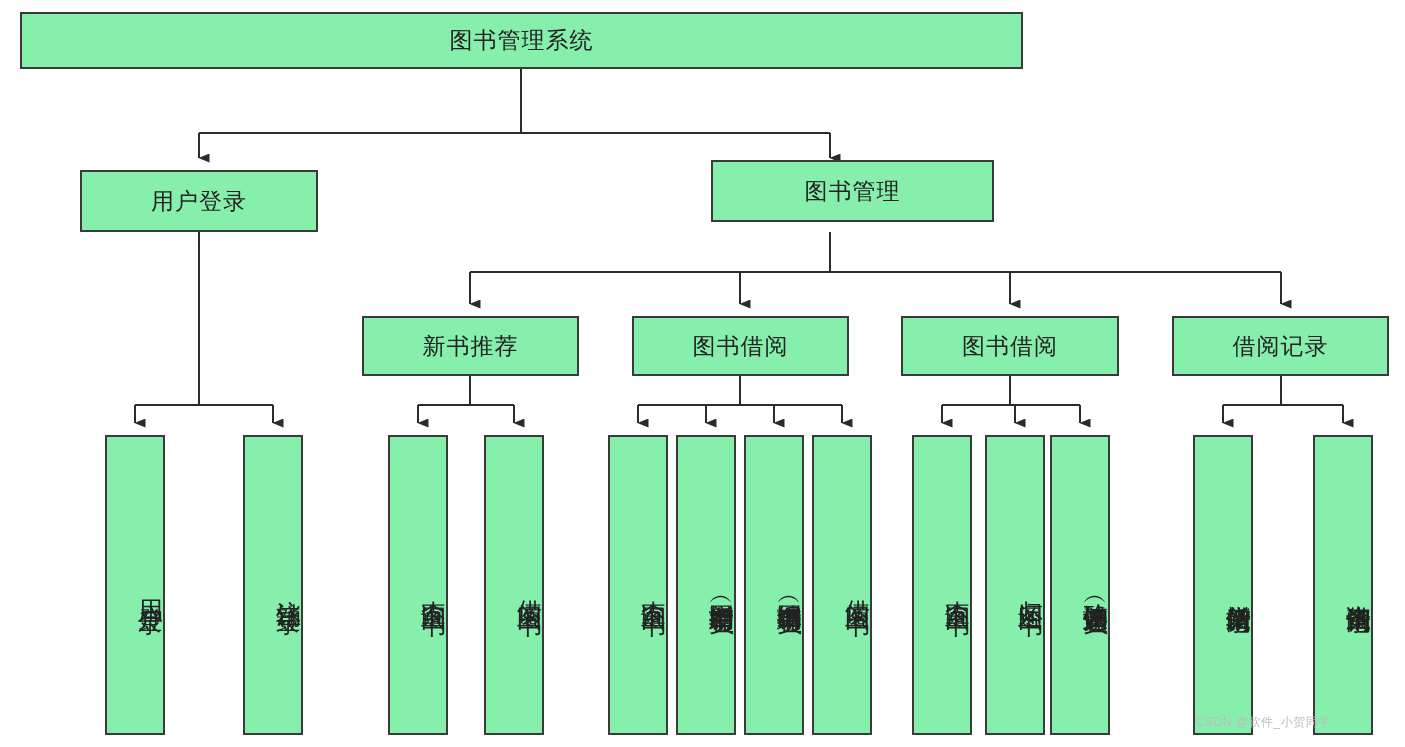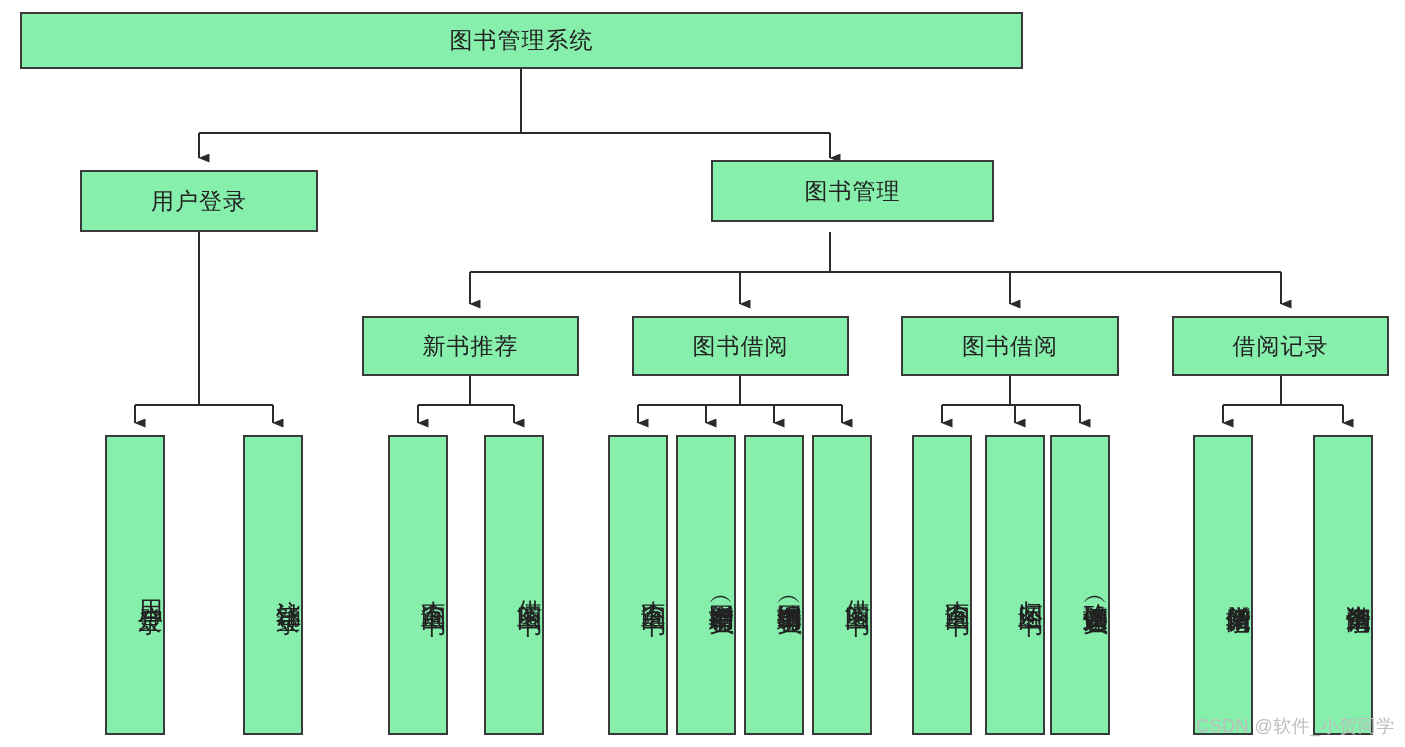--- a/index.html
+++ b/index.html
@@ -48,21 +48,21 @@
     padding-top: 6px;
     align-items: flex-start;
     justify-content: center;
   }
   .node-v.tight {
     letter-spacing: 1px;
   }
   .watermark {
     position: absolute;
     color: #bdbdbd;
-    font-size: 18px;
+    font-size: 12px;
     white-space: nowrap;
     letter-spacing: 0.5px;
     pointer-events: none;
   }
 </style>
 </head>
 <body>
 
 <div id="diagram-root">
 

